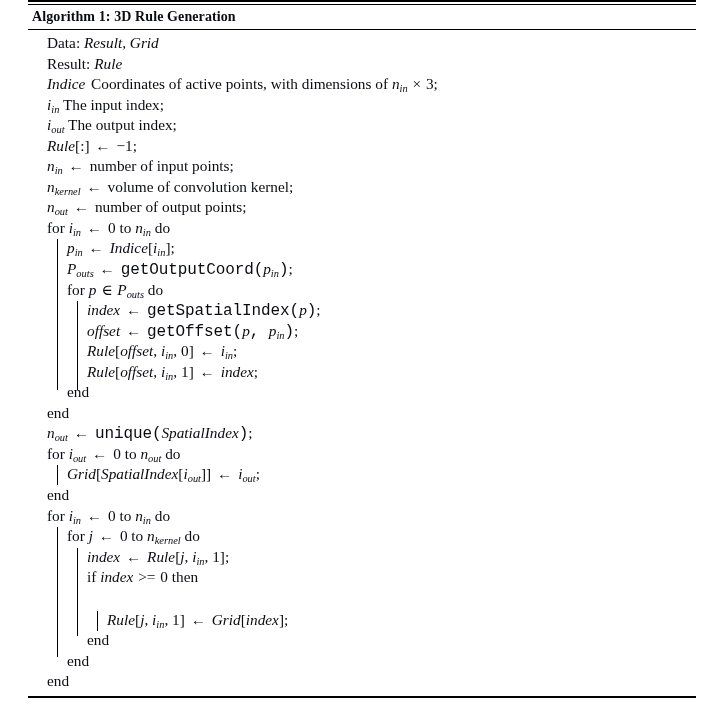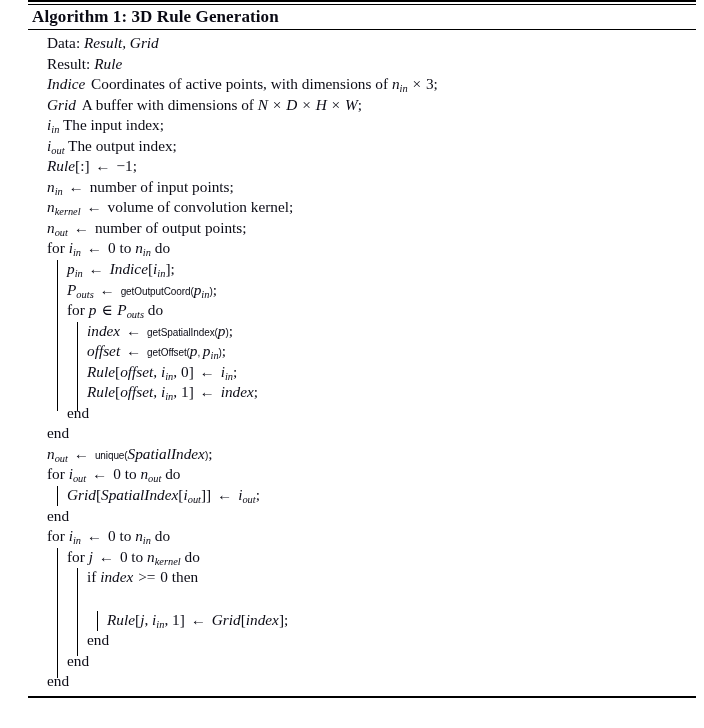--- a/index.html
+++ b/index.html
@@ -25,21 +25,21 @@
     border-top: 2.2px solid #000;
     width: 100%;
   }
   .rule-thin {
     height: 0;
     border-top: 1.1px solid #000;
     width: 100%;
   }
   #algo-title {
     font-weight: bold;
-    font-size: 17px;
+    font-size: 14px;
     line-height: 19px;
     padding: 2px 0 3px 4px;
     letter-spacing: 0.1px;
     white-space: nowrap;
   }
   #algo-body {
     padding-top: 3px;
     padding-bottom: 2px;
   }
   .ln {
@@ -70,23 +70,23 @@
 
   
   i, .it {
     font-style: italic;
   }
   b, .kw {
     font-weight: normal;
     font-style: normal;
   }
   .mono {
-    font-family: Liberation Sans, sans-serif;
-    font-style: normal;
-    font-size: 10px;
+    font-family: Liberation Mono, monospace;
+    font-style: normal;
+    font-size: 16px;
     letter-spacing: -0.1px;
   }
   .sub {
     font-size: 0.68em;
     vertical-align: -0.28em;
     font-style: italic;
     letter-spacing: 0;
   }
   .op {
     font-style: normal;
@@ -126,24 +126,20 @@
     <div class="ln i0">
       <b>Result:</b>
       <i>Rule</i>
     </div>
 
     <div class="ln i0">
       <i>Indice</i><span class="op"> </span><span>Coordinates of active points, with dimensions of</span>
       <span><i>n<span class="sub">in</span></i> <span class="op">×</span> <span class="num">3;</span></span>
     </div>
 
-    <div class="ln i0">
-      <i>Grid</i><span class="op"> </span><span>A buffer with dimensions of</span>
-      <span><i>N</i> <span class="op">×</span> <i>D</i> <span class="op">×</span> <i>H</i> <span class="op">×</span> <i>W</i>;</span>
-    </div>
 
     <div class="ln i0">
       <span><i>i<span class="sub">in</span></i></span>
       <span>The input index;</span>
     </div>
 
     <div class="ln i0">
       <span><i>i<span class="sub">out</span></i></span>
       <span>The output index;</span>
     </div>
@@ -239,20 +235,23 @@
     <div style="position:relative">
       <div class="vbar vb-a" style="top:1px; height:130px;"></div>
 
       <div class="ln i1">
         <b>for</b> <i>j</i> <span class="arr">←</span> <span class="num">0</span> <b>to</b> <i>n<span class="sub">kernel</span></i> <b>do</b>
       </div>
 
       <div style="position:relative">
         <div class="vbar vb-b" style="top:1px; height:88px;"></div>
 
+        <div class="ln i2">
+          <i>index</i> <span class="arr">←</span> <i>Rule</i>[<i>j</i>, <i>i<span class="sub">in</span></i>, <span class="num">1</span>];
+        </div>
 
         <div class="ln i2">
           <b>if</b> <i>index</i> <span class="op">&gt;=</span> <span class="num">0</span> <b>then</b>
         </div>
 
         <div style="position:relative">
           <div class="vbar vb-c" style="top:1px; height:20px;"></div>
           <div class="ln i3">
             <i>Rule</i>[<i>j</i>, <i>i<span class="sub">in</span></i>, <span class="num">1</span>] <span class="arr">←</span> <i>Grid</i>[<i>index</i>];
           </div>

